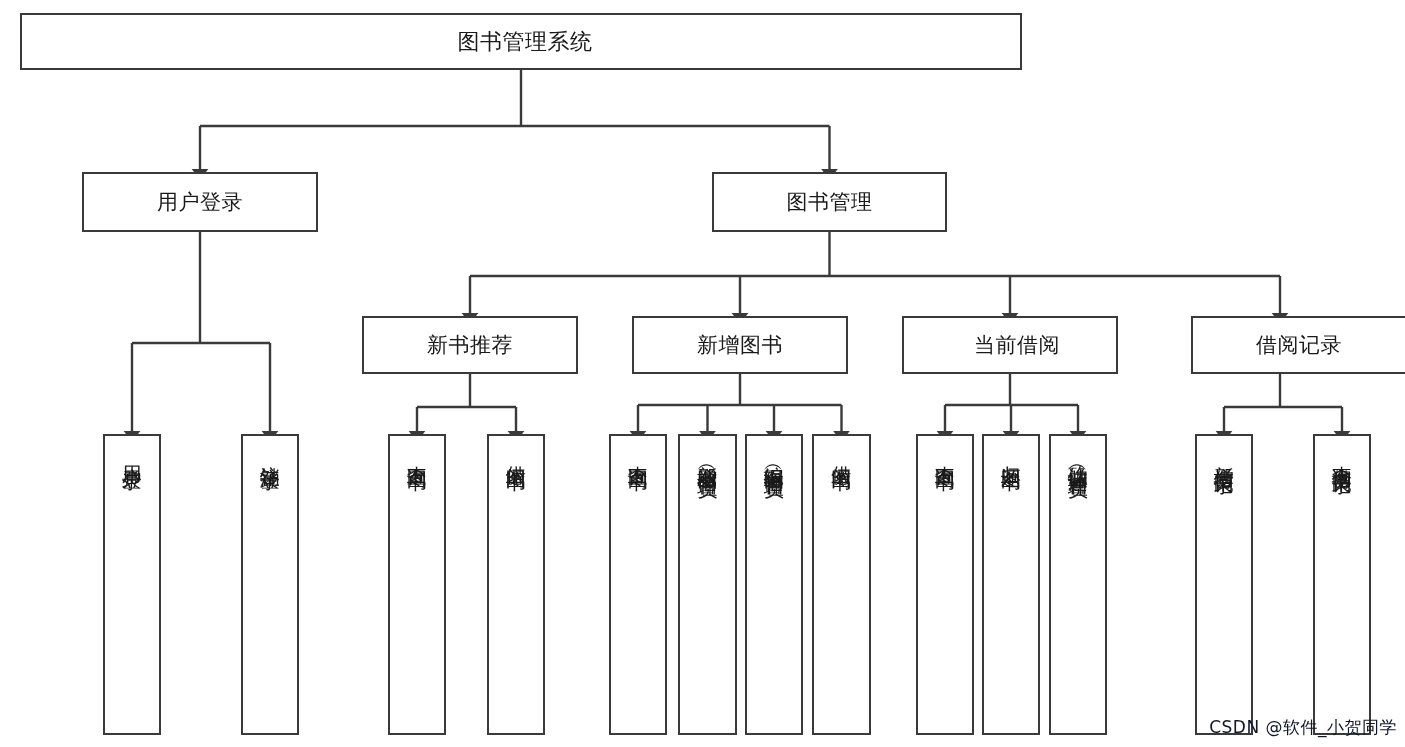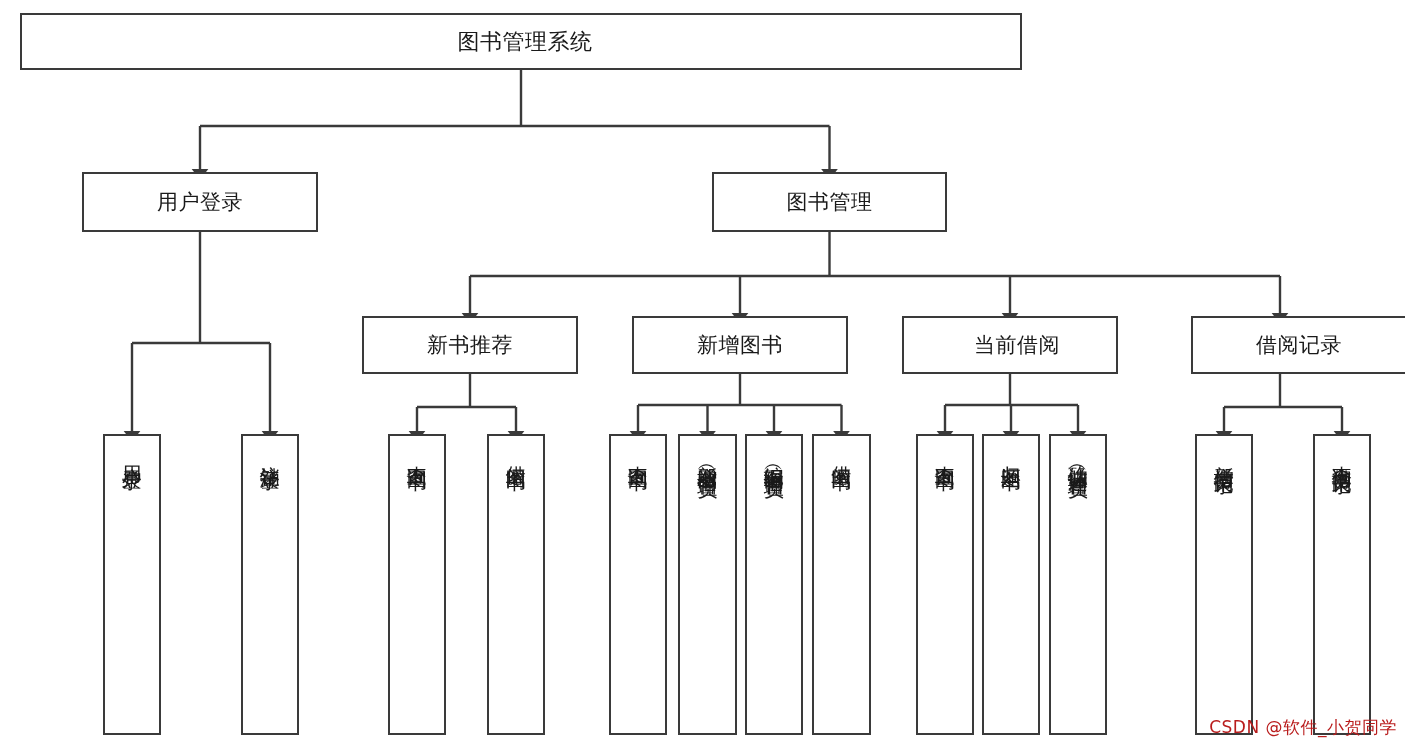--- a/index.html
+++ b/index.html
@@ -59,21 +59,21 @@
     line-height: 1.32;
     letter-spacing: 2px;
     white-space: nowrap;
     max-height: 100%;
   }
   #watermark {
     position: absolute;
     right: 8px;
     bottom: 8px;
     font-size: 17px;
-    color: #b91c1c;
+    color: #0f172a;
     letter-spacing: 0.5px;
     white-space: nowrap;
     font-family: "DejaVu Sans", "Liberation Sans", sans-serif;
   }
 </style>
 </head>
 <body>
 
 <div id="diagram-root">
 

